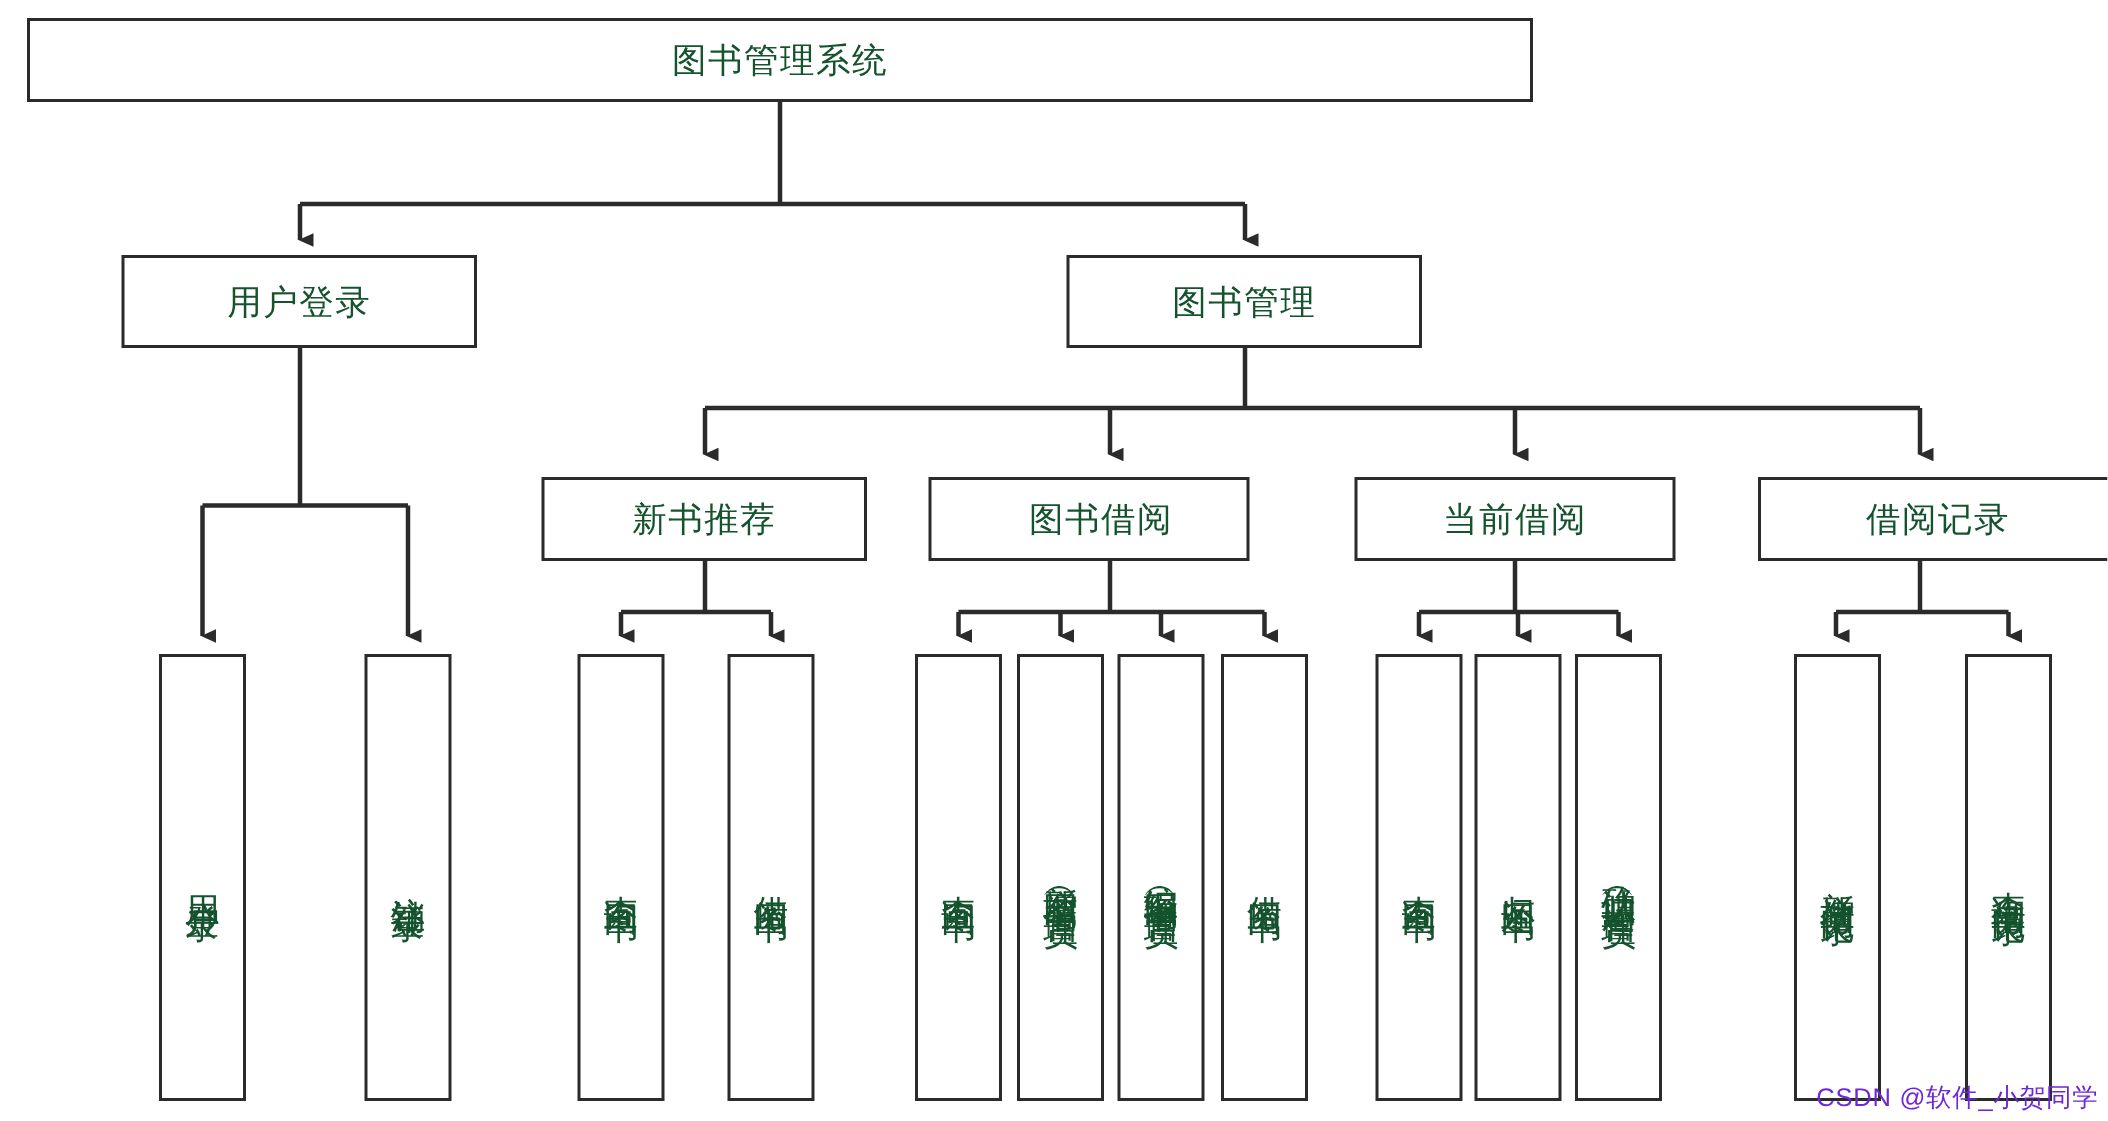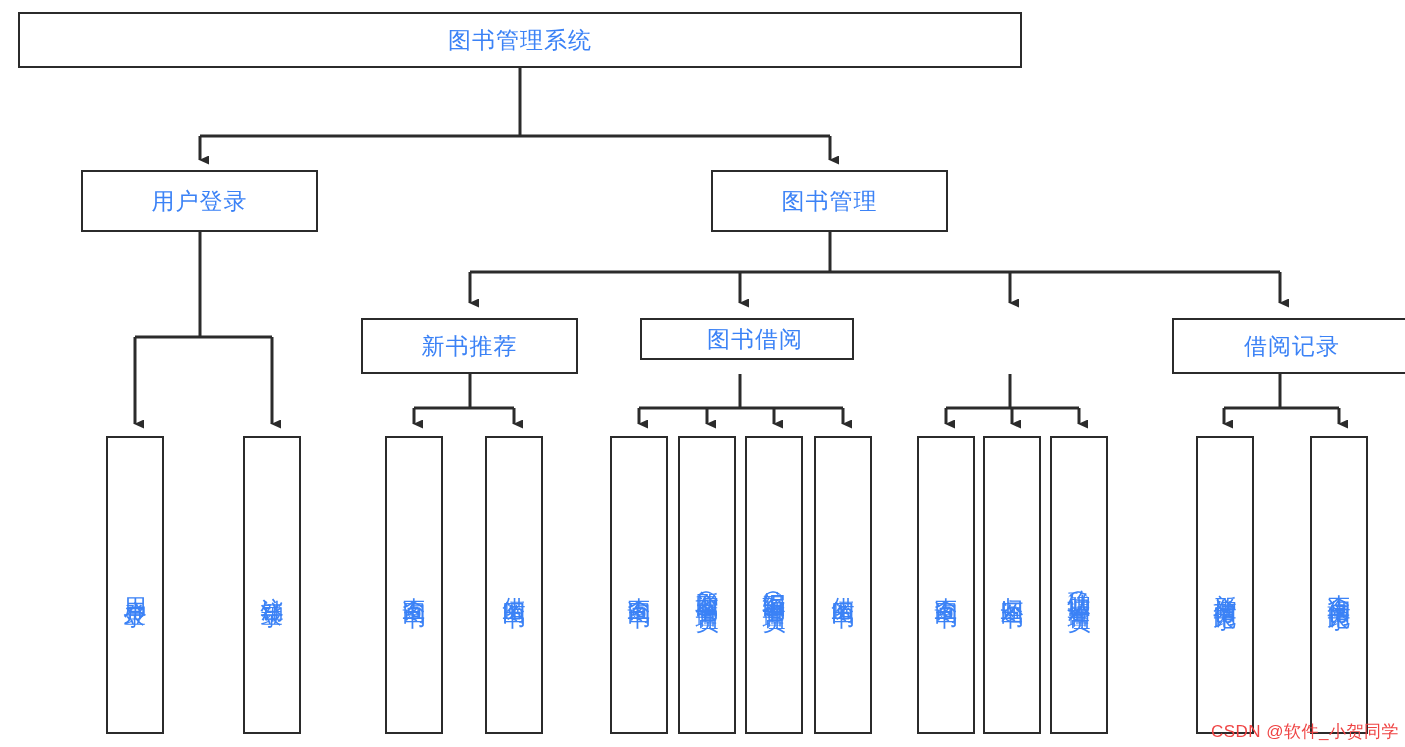--- a/index.html
+++ b/index.html
@@ -21,21 +21,21 @@
     pointer-events:none;
   }
   .node{
     position:absolute;
     box-sizing:border-box;
     border:2.5px solid #2b2b2b;
     background:#ffffff;
     display:flex;
     align-items:center;
     justify-content:center;
-    color:#3b82f6;
+    color:#14532d;
   }
   .node.horiz{
     font-size:23px;
     letter-spacing:1px;
   }
   .node.vert{
     writing-mode:vertical-rl;
     text-orientation:upright;
     font-size:23px;
     letter-spacing:3px;
@@ -45,21 +45,21 @@
   .node.vert span{
     writing-mode:vertical-rl;
     text-orientation:upright;
     white-space:nowrap;
   }
   #watermark{
     position:absolute;
     right:6px;
     bottom:4px;
     font-size:17px;
-    color:#ef4444;
+    color:#6d28d9;
     letter-spacing:0.5px;
     white-space:nowrap;
     user-select:none;
   }
 </style>
 </head>
 <body>
 
 <div id="canvas">
 
@@ -120,22 +120,25 @@
   <div class="node horiz" style="left:81px;top:170px;width:237px;height:62px;">
     <span>用户登录</span>
   </div>
   <div class="node horiz" style="left:361px;top:318px;width:217px;height:56px;">
     <span>新书推荐</span>
   </div>
 
   <div class="node horiz" style="left:711px;top:170px;width:237px;height:62px;">
     <span>图书管理</span>
   </div>
-  <div class="node horiz" style="left:640px;top:318px;width:214px;height:42px;padding-left:16px;">
+  <div class="node horiz" style="left:619px;top:318px;width:214px;height:56px;padding-left:16px;">
     <span>图书借阅</span>
+  </div>
+  <div class="node horiz" style="left:903px;top:318px;width:214px;height:56px;">
+    <span>当前借阅</span>
   </div>
   <div class="node horiz" style="left:1172px;top:318px;width:240px;height:56px;">
     <span>借阅记录</span>
   </div>
 
   <div class="node vert" style="left:106px;top:436px;width:58px;height:298px;">
     <span>用户登录</span>
   </div>
   <div class="node vert" style="left:243px;top:436px;width:58px;height:298px;">
     <span>注销登录</span>

